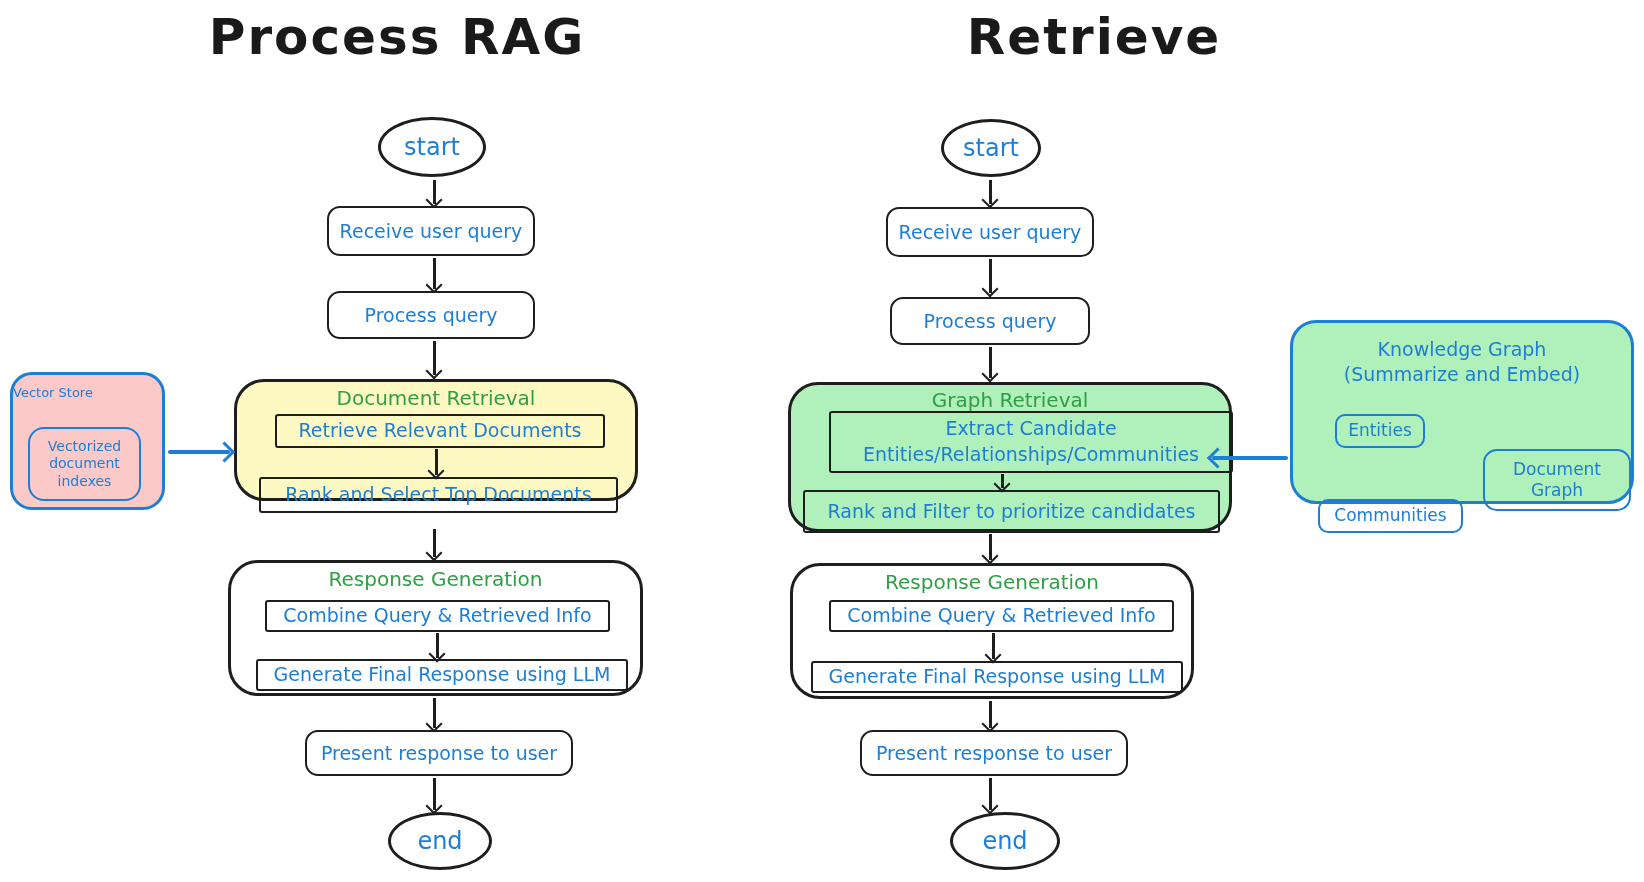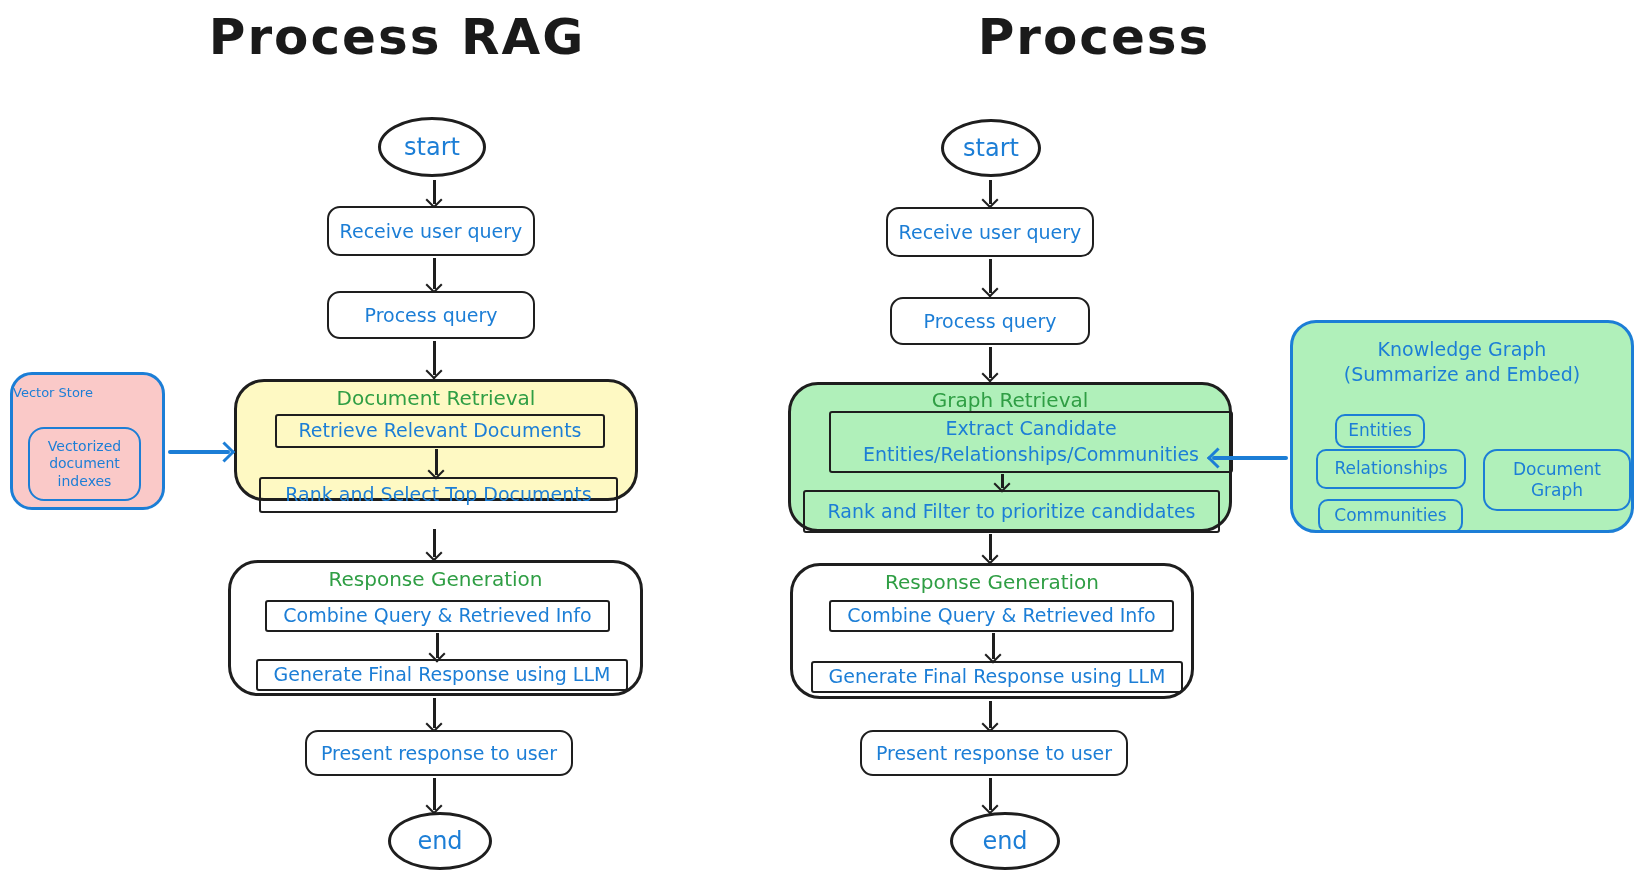--- a/index.html
+++ b/index.html
@@ -124,21 +124,21 @@
 </div>
 
 <div class="sidebox" style="left:10px;top:372px;width:155px;height:138px;background:#fac9c8">
   <div class="abs" style="left:0;right:0;top:10px;text-align:left;font-size:13px">Vector Store</div>
   <div class="bluebox" style="left:15px;top:52px;width:113px;height:74px;border-radius:16px;font-size:14px">
     <span>Vectorized document indexes</span>
   </div>
 </div>
 <div class="arh right" style="left:168px;top:450px;width:62px"></div>
 
-<div class="big-title" style="left:894px;top:8px;width:400px">Process</div>
+<div class="big-title" style="left:894px;top:8px;width:400px">Retrieve</div>
 
 <div class="ellipse" style="left:941px;top:119px;width:100px;height:58px">
   <span>start</span>
 </div>
 <div class="arv" style="left:989px;top:180px;height:24px"></div>
 
 <div class="node" style="left:886px;top:207px;width:208px;height:50px">
   <span>Receive user query</span>
 </div>
 <div class="arv" style="left:989px;top:259px;height:34px"></div>
@@ -175,31 +175,28 @@
 
 <div class="node" style="left:860px;top:730px;width:268px;height:46px">
   <span>Present response to user</span>
 </div>
 <div class="arv" style="left:989px;top:778px;height:32px"></div>
 
 <div class="ellipse" style="left:950px;top:812px;width:110px;height:58px">
   <span>end</span>
 </div>
 
-<div class="sidebox" style="left:1290px;top:320px;width:344px;height:213px;border-radius:26px;background:#b0f0ba">
+<div class="sidebox" style="left:1290px;top:320px;width:344px;height:184px;border-radius:26px;background:#b0f0ba">
   <div class="abs" style="left:0;right:0;top:14px;text-align:center;font-size:19px;line-height:1.3">
     <div>Knowledge Graph</div>
     <div>(Summarize and Embed)</div>
   </div>
   <div class="bluebox" style="left:42px;top:91px;width:90px;height:34px">
     <span>Entities</span>
   </div>
-  <div class="bluebox" style="left:23px;top:126px;width:150px;height:40px">
-    <span>Relationships</span>
-  </div>
   <div class="bluebox" style="left:25px;top:176px;width:145px;height:34px">
     <span>Communities</span>
   </div>
   <div class="bluebox" style="left:190px;top:126px;width:148px;height:62px;border-radius:14px">
     <span style="width:110px">Document Graph</span>
   </div>
 </div>
 <div class="arh left" style="left:1212px;top:456px;width:76px"></div>
 
 </body></html>

